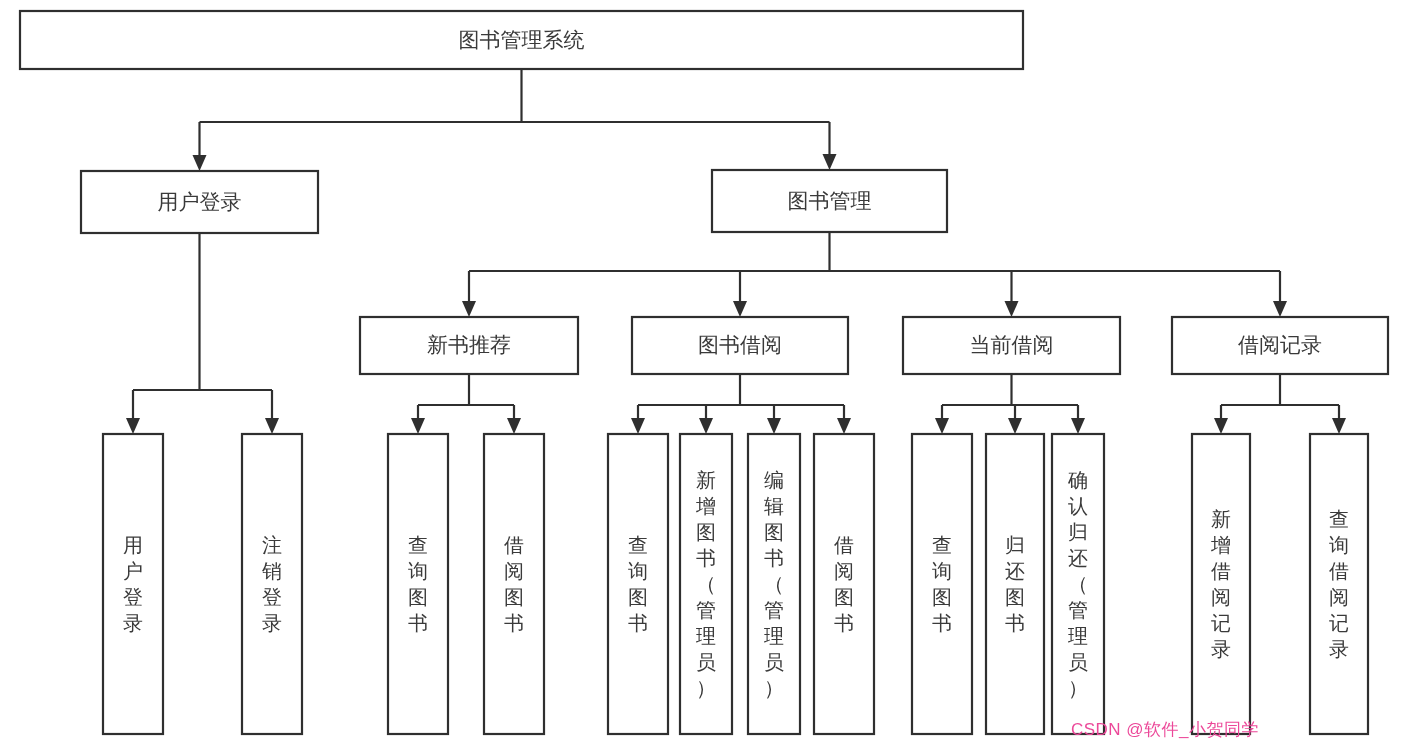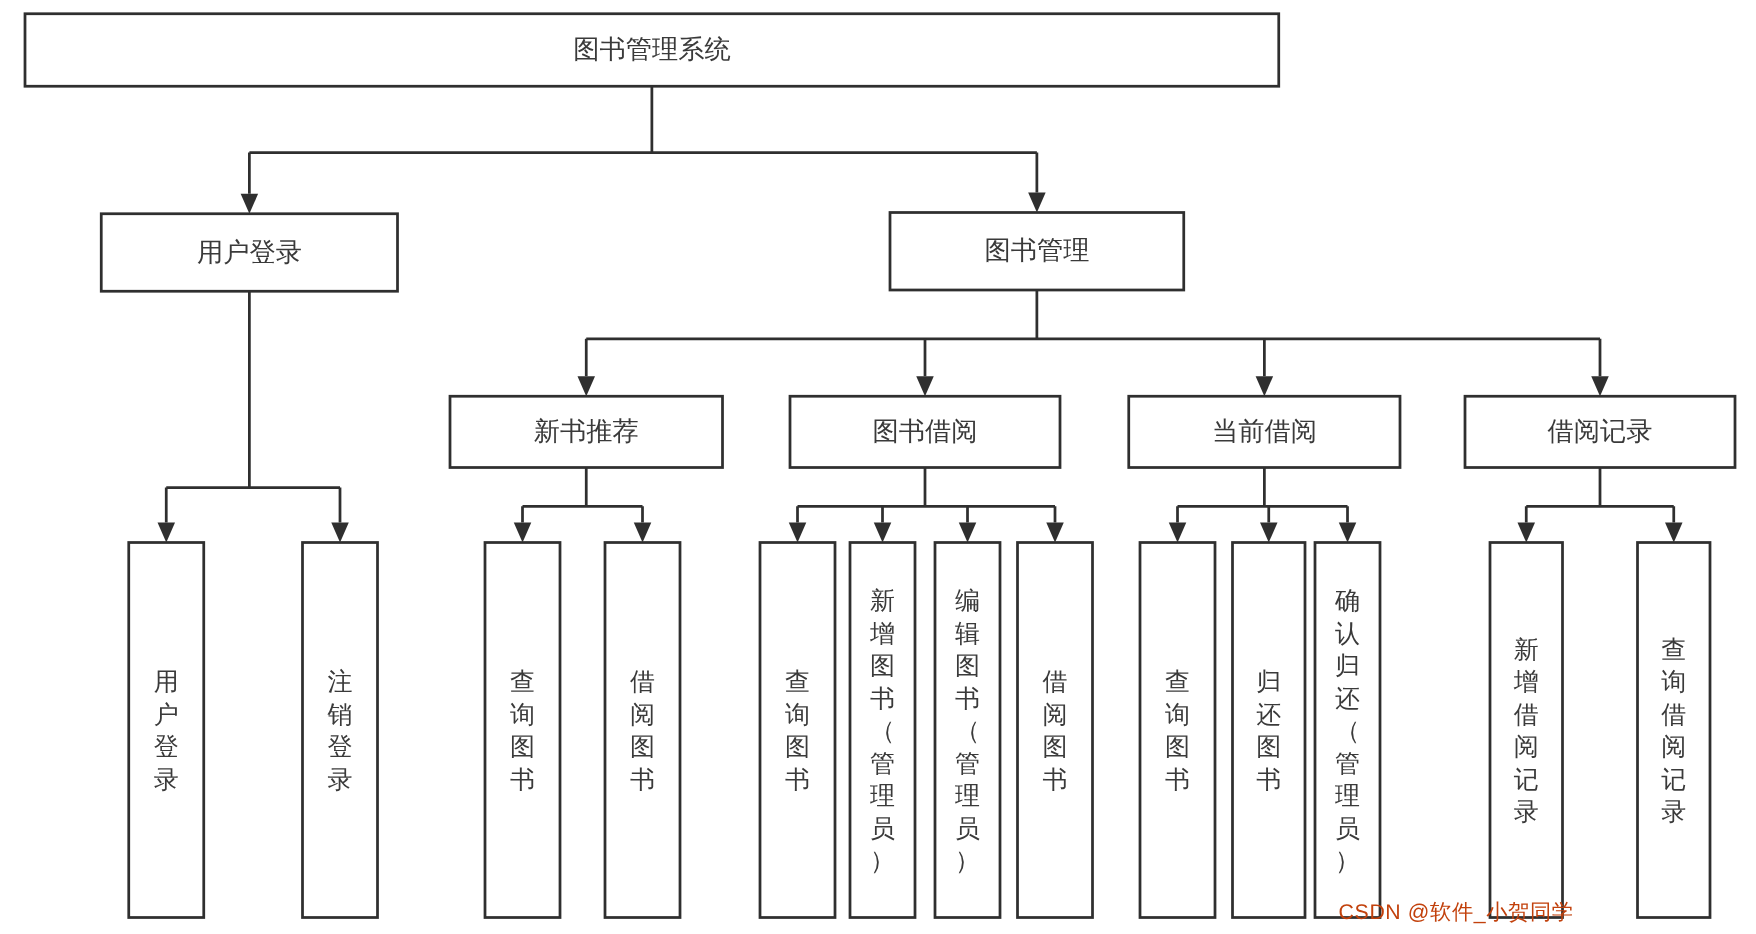--- a/index.html
+++ b/index.html
@@ -54,21 +54,21 @@
     font-size: 20px;
     fill: #3a3a3a;
     text-anchor: middle;
   }
   .watermark {
     position: absolute;
     right: 14px;
     bottom: 6px;
     font-family: "Liberation Sans", "DejaVu Sans", sans-serif;
     font-size: 17px;
-    color: #c2410c;
+    color: #ec4899;
     white-space: nowrap;
     letter-spacing: 0.5px;
     pointer-events: none;
   }
 </style>
 </head>
 <body>
 
 <div id="diagram-root">
   <svg id="tree-svg" viewBox="0 0 1405 747">

